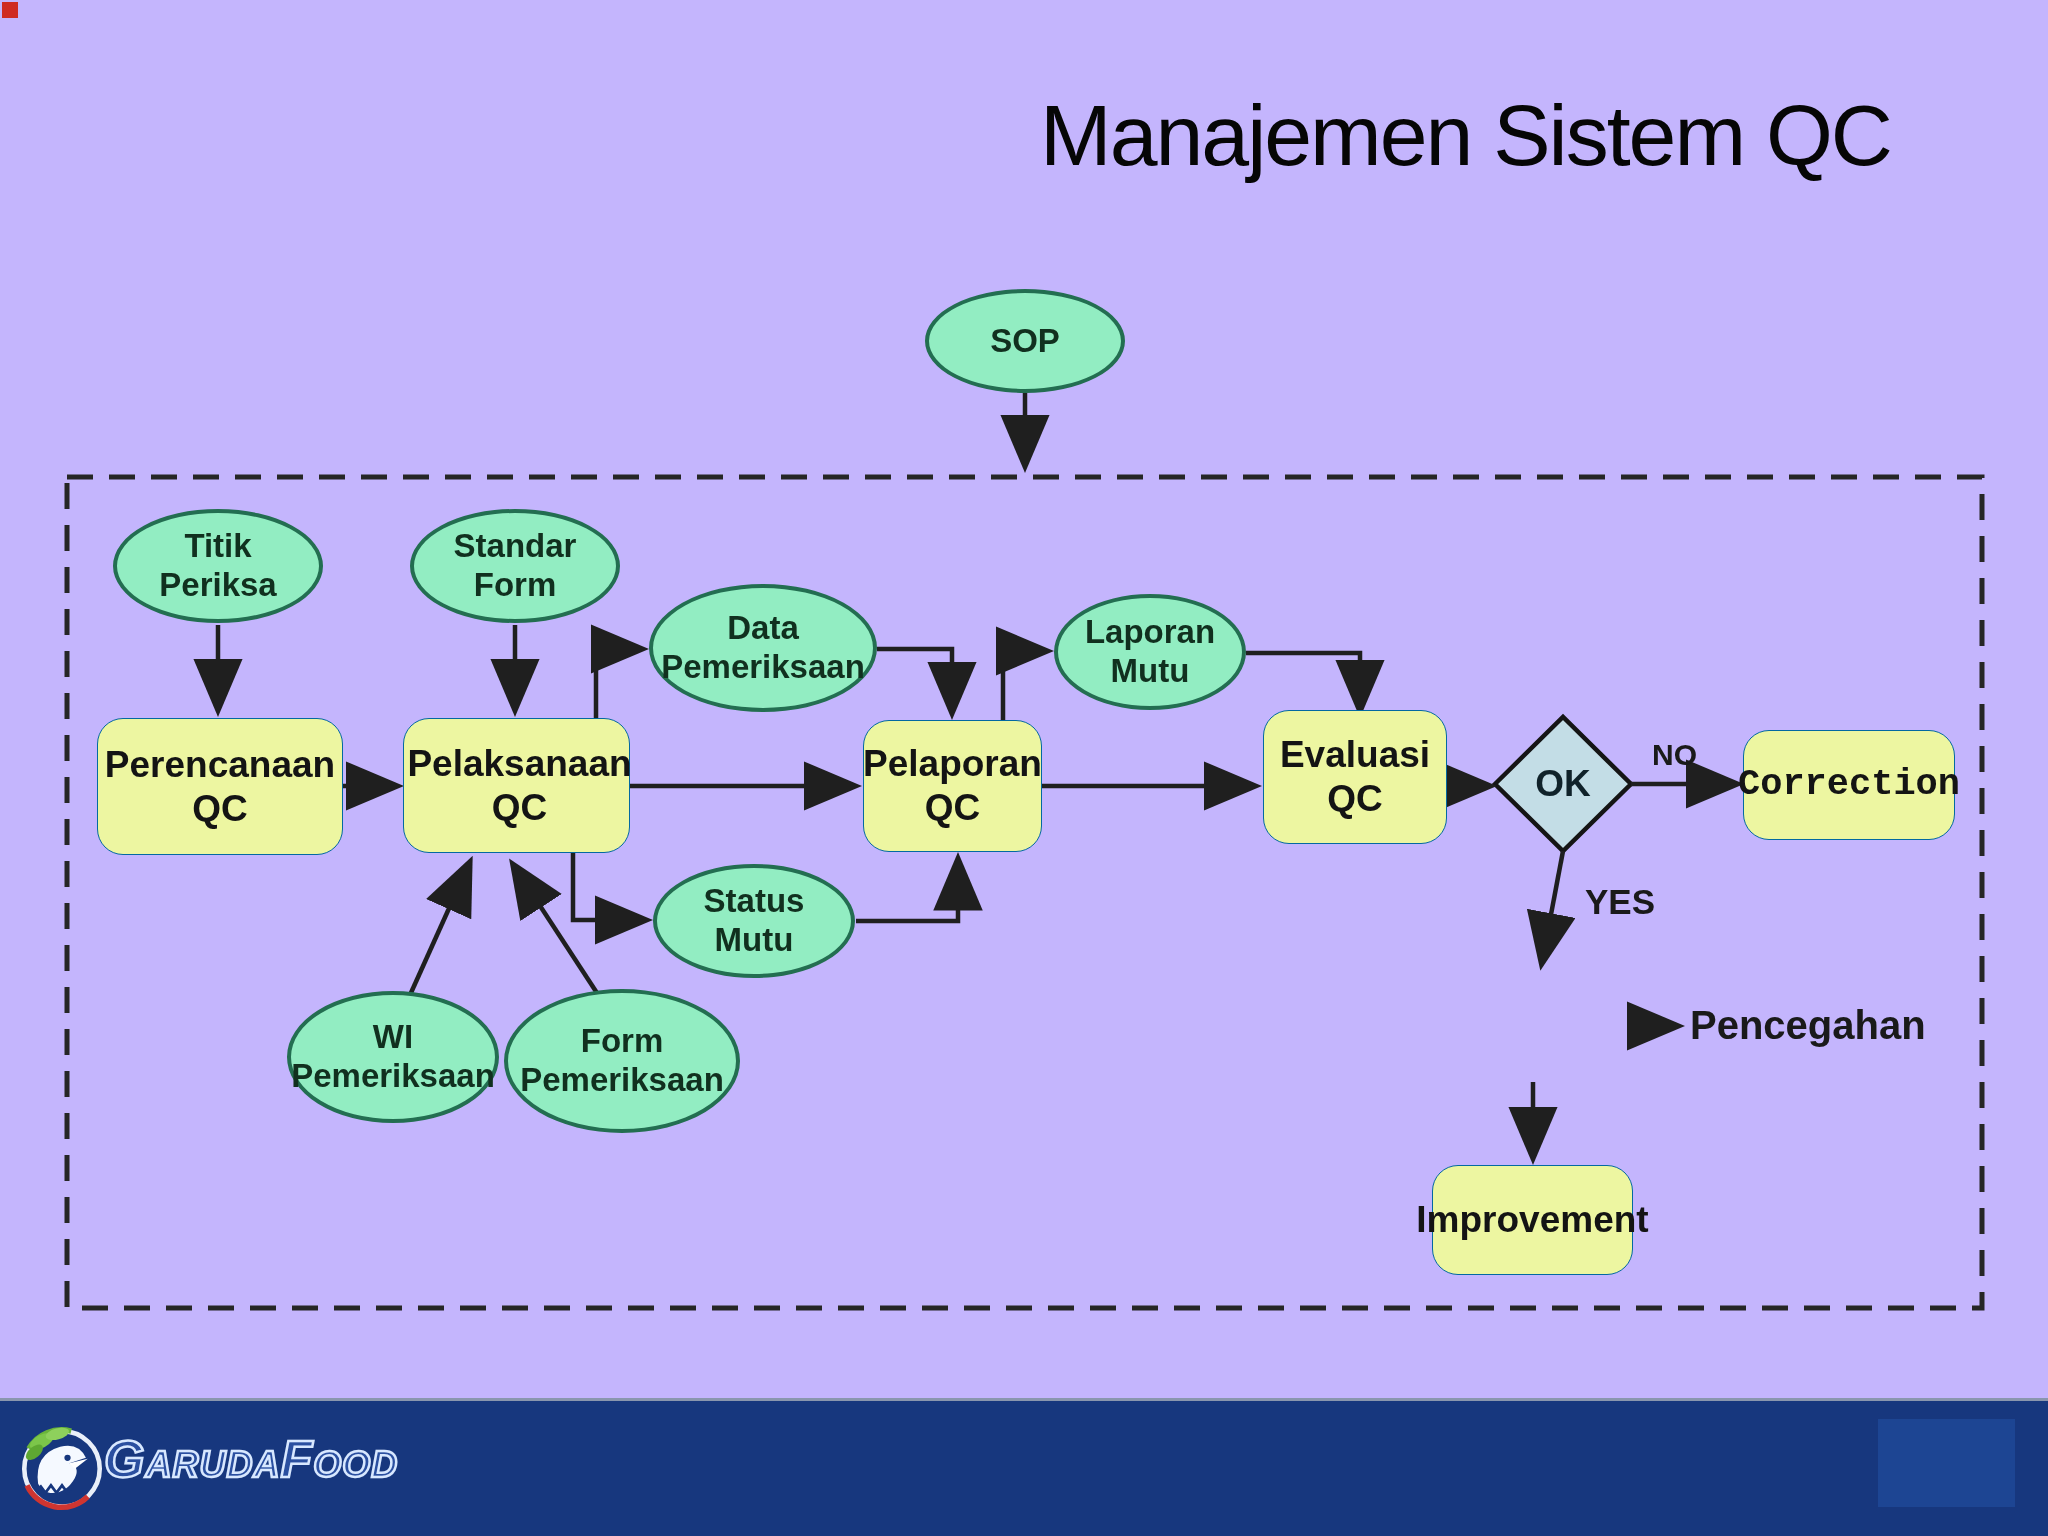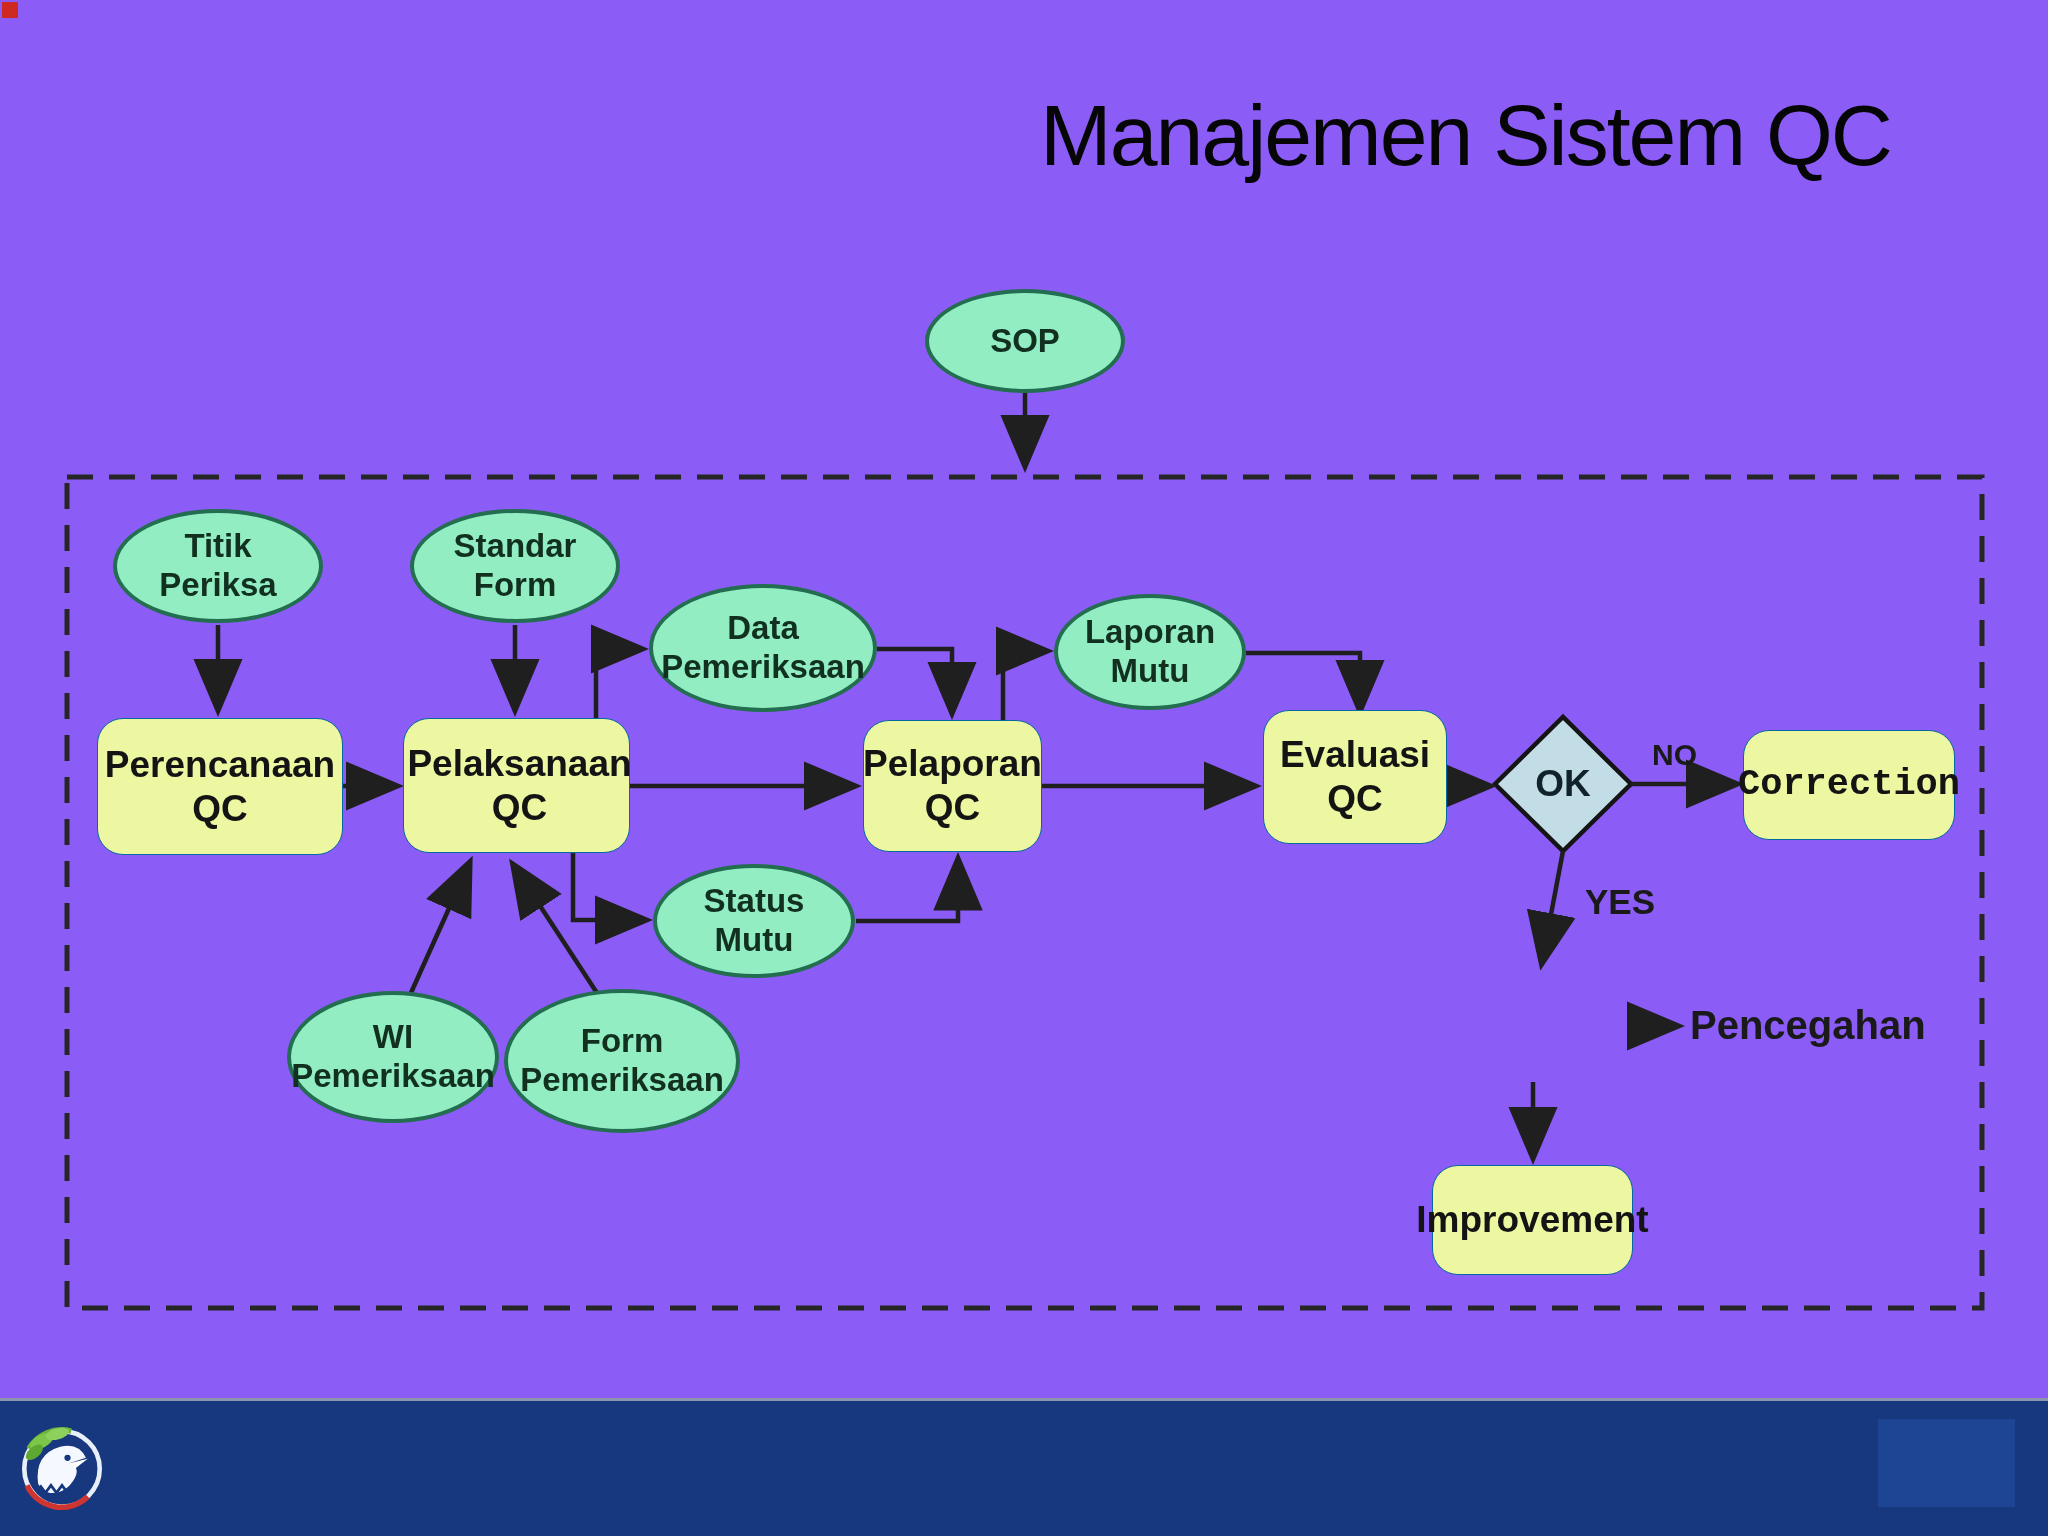--- a/index.html
+++ b/index.html
@@ -1,18 +1,18 @@
 <!DOCTYPE html>
 <html><head>
 <meta charset="utf-8">
 <style>
   html,body{margin:0;padding:0;background:#ffffff;}
   body{width:2048px;height:1536px;position:relative;overflow:hidden;
        font-family:"Liberation Sans","DejaVu Sans",sans-serif;}
-  .stage{position:absolute;inset:0;background:#8b5cf6;}
+  .stage{position:absolute;inset:0;background:#c4b5fd;}
 
   .artifact{position:absolute;left:2px;top:2px;width:16px;height:16px;background:#cf2a21;}
 
   .slide-title{position:absolute;left:1040px;top:86px;width:980px;
     font-size:86px;font-weight:400;letter-spacing:-2px;color:#060606;white-space:nowrap;}
 
   .node{position:absolute;display:flex;align-items:center;justify-content:center;
         text-align:center;white-space:pre-line;box-sizing:border-box;}
   .ellipse{background:#92edc2;border:4px solid #236e51;border-radius:50%;
            color:#11301f;font-weight:700;font-size:33px;line-height:1.18;}
@@ -116,15 +116,16 @@
         <path d="M 14,30 A 41 41 0 0 1 60,11" fill="none" stroke="#69b43a" stroke-width="6"></path>
         <ellipse cx="28" cy="22" rx="14" ry="7" fill="#7cc64a" transform="rotate(-28 28 22)"></ellipse>
         <ellipse cx="45" cy="14" rx="13" ry="6" fill="#8ed05c" transform="rotate(-15 45 14)"></ellipse>
         <ellipse cx="20" cy="34" rx="11" ry="6" fill="#5ea832" transform="rotate(-40 20 34)"></ellipse>
         <path d="M24,68 Q20,36 48,28 Q68,23 76,40 L58,46 Q70,50 64,62 Q54,80 36,78 Q27,76 24,68 Z" fill="#f5f9ff"></path>
         <path d="M58,46 L78,41 L64,52 Z" fill="#ffffff"></path>
         <circle cx="56" cy="40" r="3.4" fill="#17377e"></circle>
         <path d="M26,70 L32,78 L38,70 L44,78 L50,70 L56,78 L62,70" fill="none" stroke="#17377e" stroke-width="3"></path>
       </svg>
     </div>
+    <div class="brand">GarudaFood</div>
   </div>
 
 </div>
 
 </body></html>

